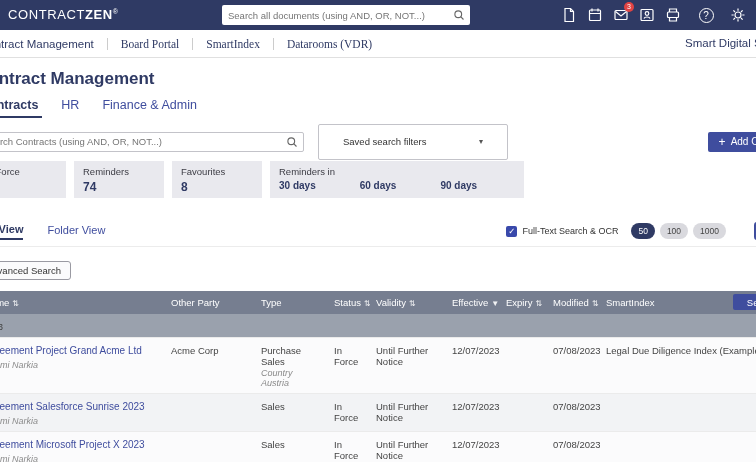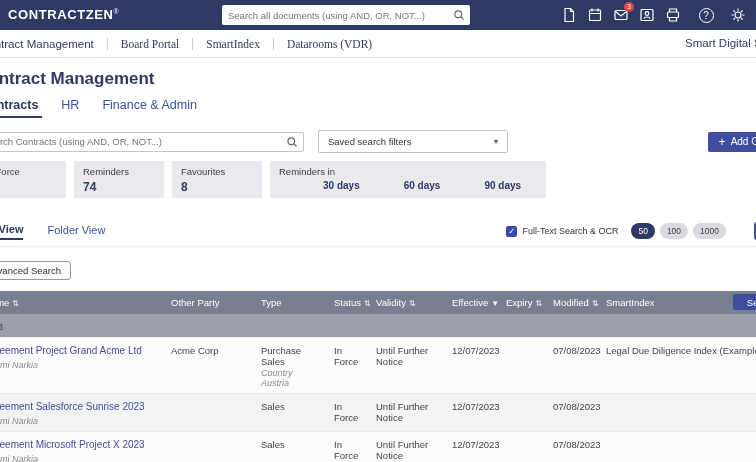--- a/index.html
+++ b/index.html
@@ -4,21 +4,21 @@
 <style>
   * { margin:0; padding:0; box-sizing:border-box; }
   html,body { width:756px; height:462px; overflow:hidden; background:#fff;
     font-family:"Liberation Sans", sans-serif; }
   .viewport { width:756px; height:462px; overflow:hidden; position:relative; background:#fff; }
   .page { width:840px; margin-left:-32px; background:#fff; }
 
   
   .topbar { height:30px; background:#2f3a64; position:relative; color:#fff; }
   .logo { position:absolute; left:40px; top:7px; font-size:13px; letter-spacing:.6px; color:#fff; white-space:nowrap; }
-  .logo .p1 { font-weight:700; }
+  .logo .p1 { font-weight:400; }
   .logo .p2 { font-weight:700; }
   .logo .reg { font-size:7px; vertical-align:super; }
   .gsearch { position:absolute; left:254px; top:5px; width:248px; height:20px; background:#fff; border-radius:2px; display:flex; align-items:center; }
   .gsearch input { flex:1; border:0; outline:0; font-size:9.5px; padding:0 6px; color:#333; background:transparent; font-family:"Liberation Sans",sans-serif; }
   .gsearch svg { margin-right:5px; flex:none; }
   .ticons { position:absolute; left:590px; top:4px; display:flex; gap:4px; }
   .ticons2 { position:absolute; left:727px; top:4px; display:flex; gap:10px; }
   .ticon { width:22px; height:22px; display:flex; align-items:center; justify-content:center; position:relative; cursor:pointer; }
   .badge { position:absolute; top:-2px; right:-2px; background:#e04343; color:#fff; font-size:7px; border-radius:50%; width:10px; height:10px; line-height:10px; text-align:center; }
   .helpq { width:15px; height:15px; border:1.2px solid #fff; border-radius:50%; font-size:10px; line-height:13px; text-align:center; color:#fff; }
@@ -34,31 +34,31 @@
   .content { padding:0 8px; }
   .page-title { font-size:17px; font-weight:700; color:#2f3a64; margin:11px 0 9px; }
   .tabs { display:flex; gap:15px; margin-bottom:13px; }
   .tab { font-size:12.5px; color:#3f4d9e; padding:0 4px 4px; cursor:pointer; white-space:nowrap; }
   .tab.active { color:#2f3a64; font-weight:700; border-bottom:2px solid #2f3a64; }
 
   .toolbar { display:flex; align-items:center; height:21px; margin-bottom:9px; }
   .csearch { width:328px; height:20px; border:1px solid #c3c3c9; border-radius:2px; background:#fff; display:flex; align-items:center; }
   .csearch input { flex:1; border:0; outline:0; font-size:9.5px; padding:0 6px; color:#333; background:transparent; font-family:"Liberation Sans",sans-serif; }
   .csearch svg { margin-right:5px; flex:none; }
-  .filter-select { margin-left:14px; width:190px; height:23px; border:1px solid #c3c3c9; border-radius:2px; background:#fff; font-size:9.5px; color:#333; display:flex; align-items:center; justify-content:space-between; padding:0 9px; cursor:pointer; }
+  .filter-select { margin-left:14px; width:190px; height:36px; border:1px solid #c3c3c9; border-radius:2px; background:#fff; font-size:9.5px; color:#333; display:flex; align-items:center; justify-content:space-between; padding:0 24px; cursor:pointer; }
   .caret { font-size:8px; color:#555; }
   .add-btn { margin-left:auto; background:#3f4d9e; color:#fff; border:0; height:20px; padding:0 11px; border-radius:2px; font-size:10px; display:flex; align-items:center; gap:5px; cursor:pointer; white-space:nowrap; font-family:"Liberation Sans",sans-serif; }
   .add-btn .plus { font-size:12px; }
 
   .stats { display:flex; gap:8px; margin-bottom:24px; }
   .stat-card { width:90px; height:37px; background:#e9e9ee; padding:5px 9px; }
   .stat-label { font-size:9.5px; color:#3c3c44; }
   .stat-value { font-size:12px; font-weight:700; color:#2f3a64; margin-top:3px; }
-  .rem-card { width:276px; height:37px; background:#e9e9ee; padding:5px 9px; }
-  .rem-links { display:flex; gap:44px; margin-top:3px;margin-left:44px; }
+  .rem-card { width:254px; height:37px; background:#e9e9ee; padding:5px 9px; }
+  .rem-links { display:flex; gap:44px; margin-top:3px; }
   .rem-link { font-size:10px; font-weight:700; color:#2f3a64; cursor:pointer; }
 
   .viewrow { display:flex; align-items:center; margin-bottom:13px; border-bottom:1px solid #ececec; padding-bottom:6px; }
   .viewtab { font-size:11px; color:#3f4d9e; margin-right:24px; padding-bottom:3px; cursor:pointer; white-space:nowrap; }
   .viewtab.active { color:#2f3a64; font-weight:700; border-bottom:2px solid #2f3a64; }
   .vright { margin-left:auto; display:flex; align-items:center; }
   .ft-check { width:11px; height:11px; background:#3949ab; border-radius:2px; color:#fff; font-size:8.5px; line-height:11px; text-align:center; cursor:pointer; flex:none; }
   .ft-label { font-size:9px; color:#333; margin:0 8px 0 5px; white-space:nowrap; }
   .pill { height:15px; border-radius:8px; padding:8px 7px; font-size:8.5px; display:flex; align-items:center; background:#d9d9de; color:#444; margin-left:5px; cursor:pointer; }
   .pill.active { background:#2f3a64; color:#fff; }

